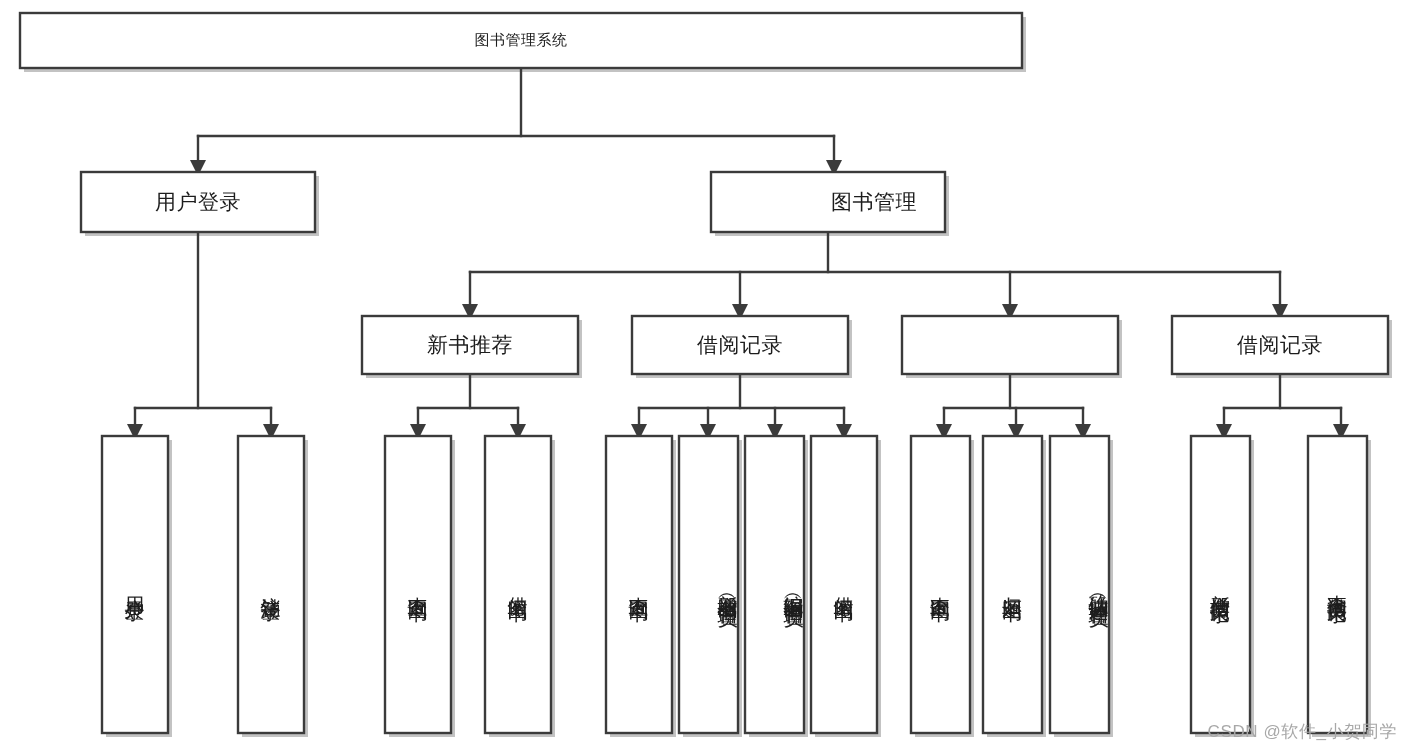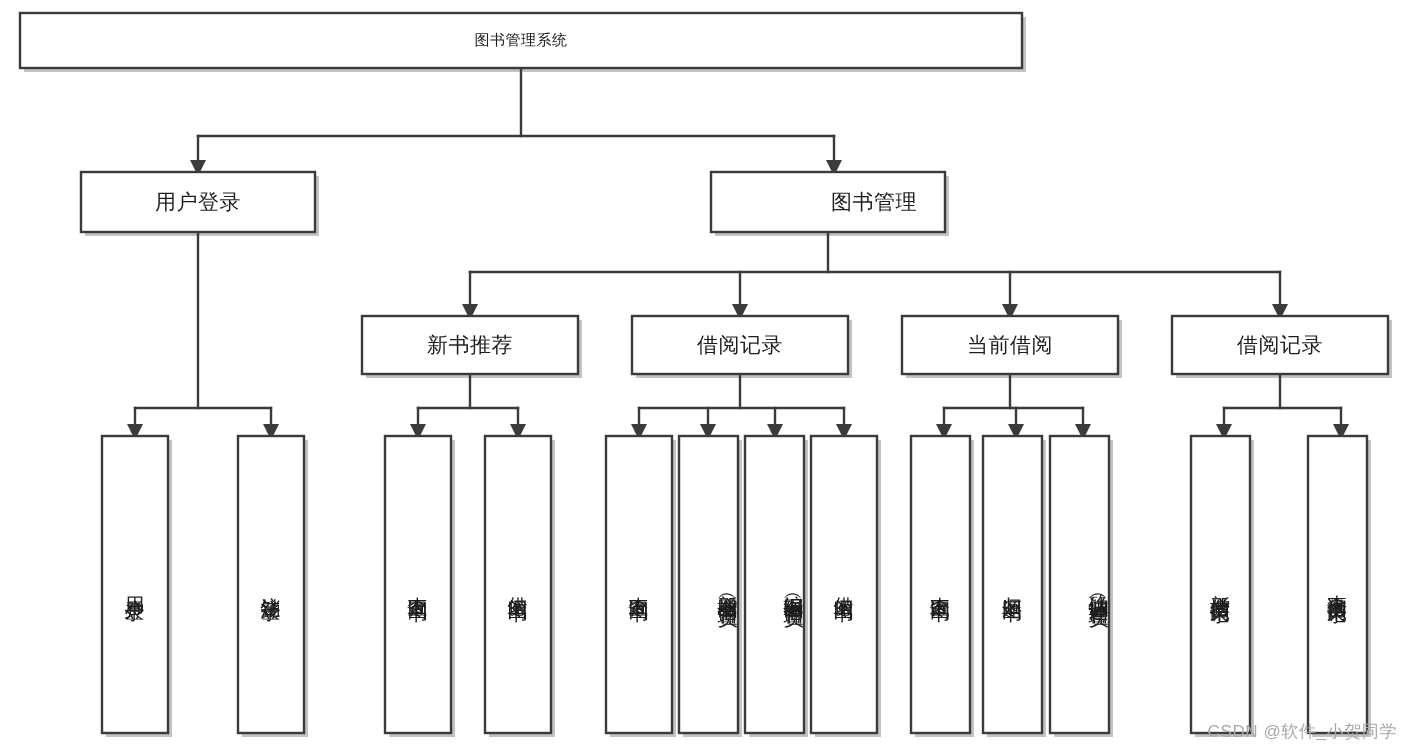--- a/index.html
+++ b/index.html
@@ -205,21 +205,20 @@
     </g>
   </svg>
 
   <div class="node-label-h" style="left:20px; top:13px; width:1002px; height:55px; font-size:15px;">图书管理系统</div>
 
   <div class="node-label-h" style="left:81px; top:172px; width:234px; height:60px;">用户登录</div>
   <div class="node-label-h" style="left:711px; top:172px; width:234px; height:60px;margin-left:46px;">图书管理</div>
 
   <div class="node-label-h" style="left:362px; top:316px; width:216px; height:58px;">新书推荐</div>
   <div class="node-label-h" style="left:632px; top:316px; width:216px; height:58px;">借阅记录</div>
-  <div class="node-label-h" style="left:902px; top:316px; width:216px; height:58px;">当前借阅</div>
   <div class="node-label-h" style="left:1172px; top:316px; width:216px; height:58px;">借阅记录</div>
 
   <div class="node-label-v" style="left:102px; top:436px; width:66px; height:297px;">用户登录</div>
   <div class="node-label-v" style="left:238px; top:436px; width:66px; height:297px;">注销登录</div>
   <div class="node-label-v" style="left:385px; top:436px; width:66px; height:297px;">查询图书</div>
   <div class="node-label-v" style="left:485px; top:436px; width:66px; height:297px;">借阅图书</div>
   <div class="node-label-v" style="left:606px; top:436px; width:66px; height:297px;">查询图书</div>
   <div class="node-label-v" style="left:679px; top:436px; width:59px; height:297px; align-items:flex-start; padding-top:6px; box-sizing:border-box;">新增图书（管理员）</div>
   <div class="node-label-v" style="left:745px; top:436px; width:59px; height:297px; align-items:flex-start; padding-top:6px; box-sizing:border-box;">编辑图书（管理员）</div>
   <div class="node-label-v" style="left:811px; top:436px; width:66px; height:297px;">借阅图书</div>

